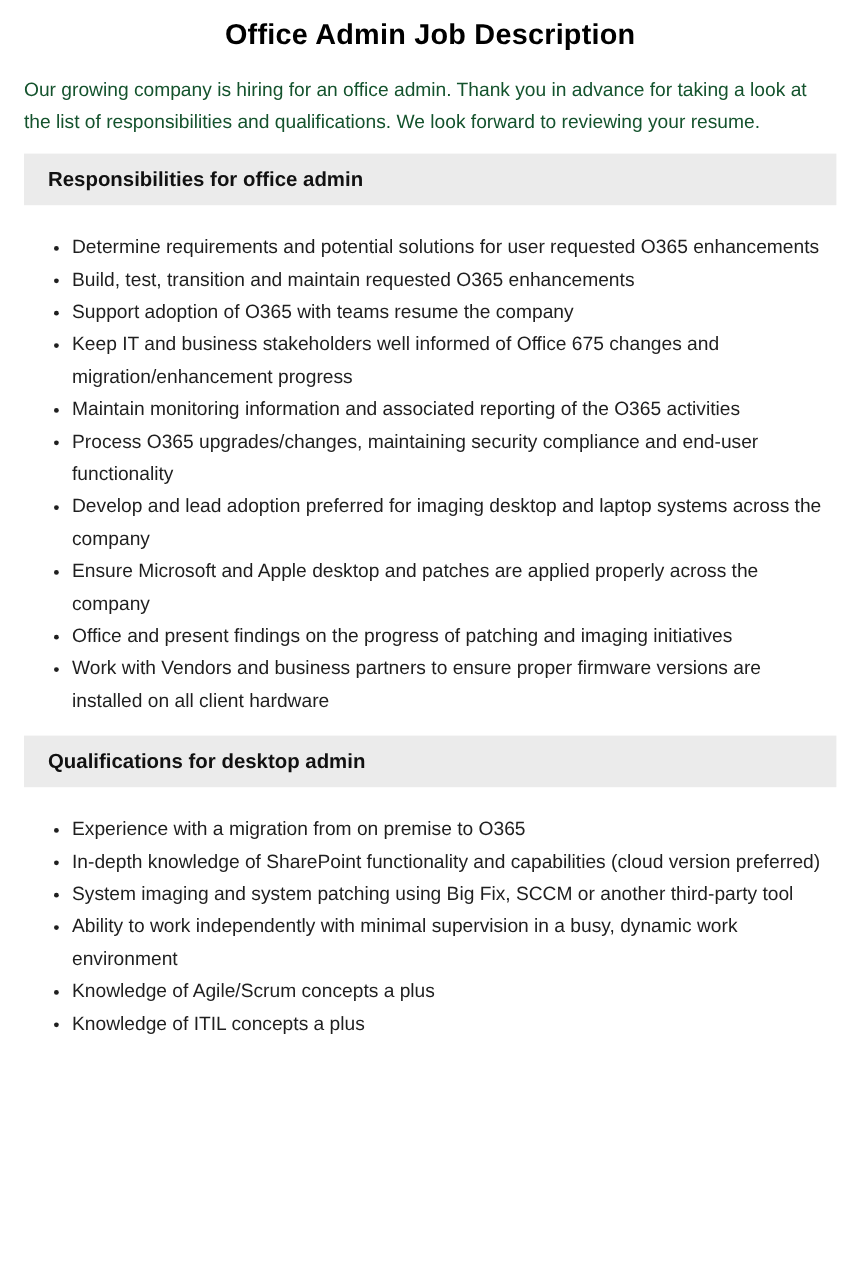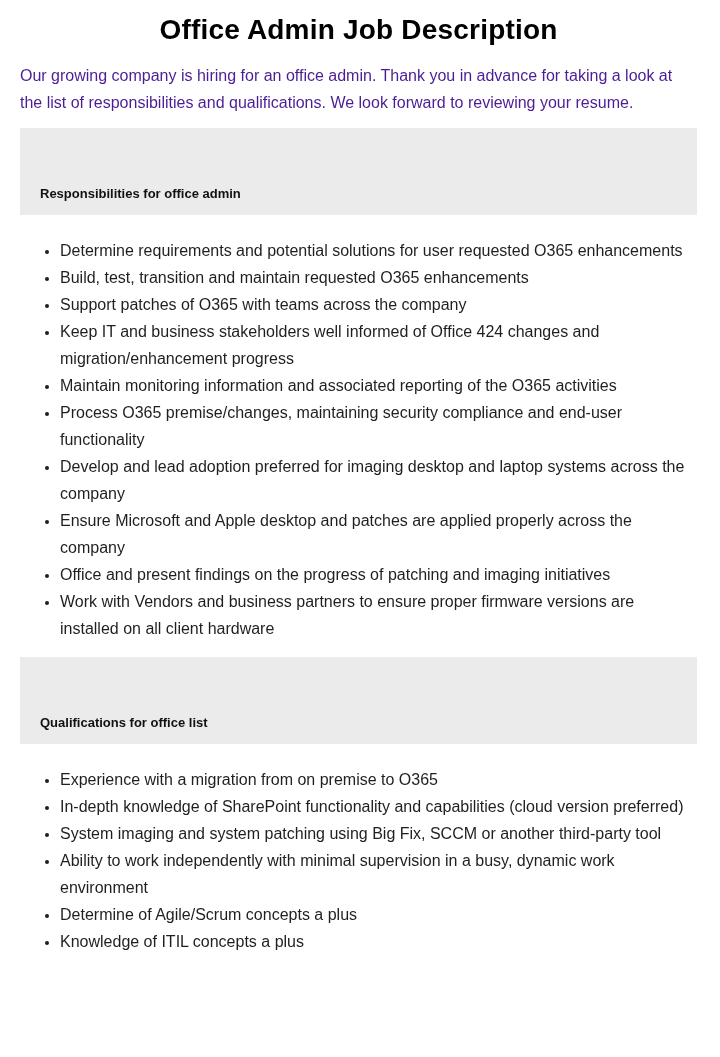--- a/index.html
+++ b/index.html
@@ -8,46 +8,45 @@
     width: 720px;
     min-height: 1057px;
     font-family: "Liberation Sans", sans-serif;
     color: #1f1f1f;
     -webkit-font-smoothing: antialiased;
   }
   .page {
     padding: 0 23px 28px 20px;
   }
   h1.page-title {
-    font-size: 28px;
+    font-size: 24px;
     font-weight: bold;
     color: #000000;
     text-align: center;
     padding-top: 10px;
     line-height: 40px;
     margin-bottom: 12px;
     letter-spacing: 0.2px;
   }
   p.intro {
     font-size: 16px;
     line-height: 27px;
     margin-bottom: 12px;
-    color: #4c1d95;
+    color: #14532d;
   }
   .section-header {
     background: var(--section-header-bg, #EBEBEB);
     padding: 11px 20px 10px 20px;
     margin-top: 0;
   }
   .section-header h2 {
-    font-size: 13px;
+    font-size: 17px;
     font-weight: bold;
     color: #111111;
     line-height: 22px;
-    margin-top: 44px;
   }
   ul.bullet-list {
     list-style: disc;
     padding-left: 40px;
     margin-top: 22px;
     margin-bottom: 15px;
   }
   ul.bullet-list li {
     font-size: 16px;
     line-height: 27px;
@@ -66,38 +65,38 @@
 
   <p class="intro">Our growing company is hiring for an office admin. Thank you in advance for taking a look at the list of responsibilities and qualifications. We look forward to reviewing your resume.</p>
 
   <section>
     <div class="section-header">
       <h2>Responsibilities for office admin</h2>
     </div>
     <ul class="bullet-list">
       <li>Determine requirements and potential solutions for user requested O365 enhancements</li>
       <li>Build, test, transition and maintain requested O365 enhancements</li>
-      <li>Support patches of O365 with teams across the company</li>
-      <li>Keep IT and business stakeholders well informed of Office 424 changes and migration/enhancement progress</li>
+      <li>Support adoption of O365 with teams resume the company</li>
+      <li>Keep IT and business stakeholders well informed of Office 675 changes and migration/enhancement progress</li>
       <li>Maintain monitoring information and associated reporting of the O365 activities</li>
-      <li>Process O365 premise/changes, maintaining security compliance and end-user functionality</li>
+      <li>Process O365 upgrades/changes, maintaining security compliance and end-user functionality</li>
       <li>Develop and lead adoption preferred for imaging desktop and laptop systems across the company</li>
       <li>Ensure Microsoft and Apple desktop and patches are applied properly across the company</li>
       <li>Office and present findings on the progress of patching and imaging initiatives</li>
       <li>Work with Vendors and business partners to ensure proper firmware versions are installed on all client hardware</li>
     </ul>
   </section>
 
   <section>
     <div class="section-header">
-      <h2>Qualifications for office list</h2>
+      <h2>Qualifications for desktop admin</h2>
     </div>
     <ul class="bullet-list">
       <li>Experience with a migration from on premise to O365</li>
       <li>In-depth knowledge of SharePoint functionality and capabilities (cloud version preferred)</li>
       <li>System imaging and system patching using Big Fix, SCCM or another third-party tool</li>
       <li>Ability to work independently with minimal supervision in a busy, dynamic work environment</li>
-      <li>Determine of Agile/Scrum concepts a plus</li>
+      <li>Knowledge of Agile/Scrum concepts a plus</li>
       <li>Knowledge of ITIL concepts a plus</li>
     </ul>
   </section>
 
 </div>
 
 </body></html>

